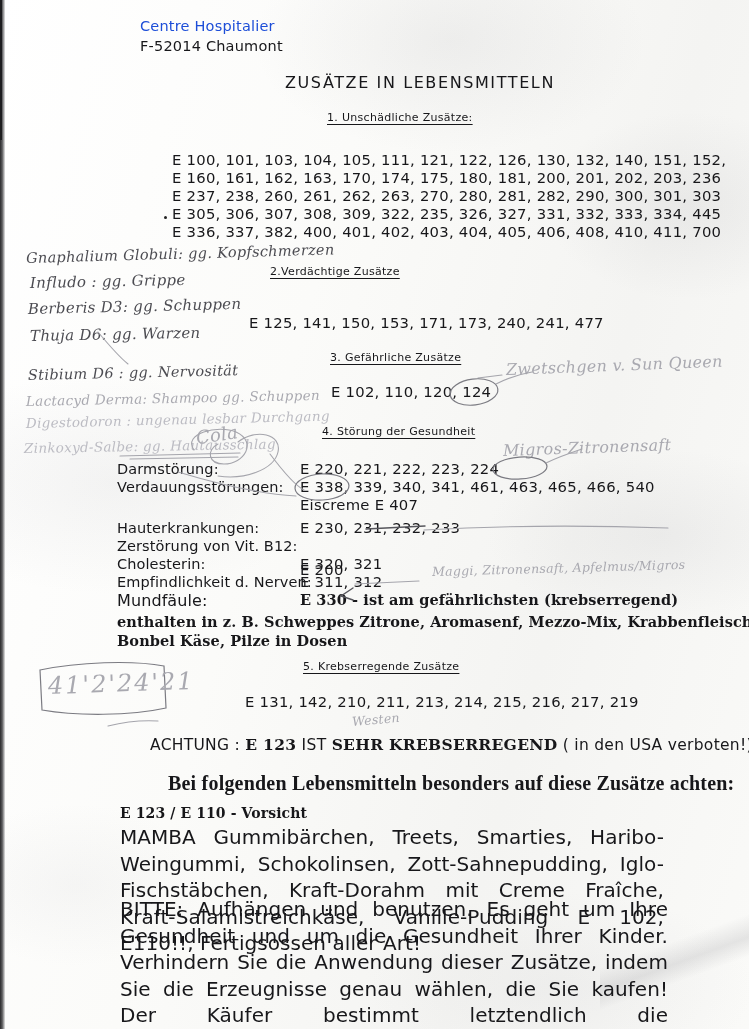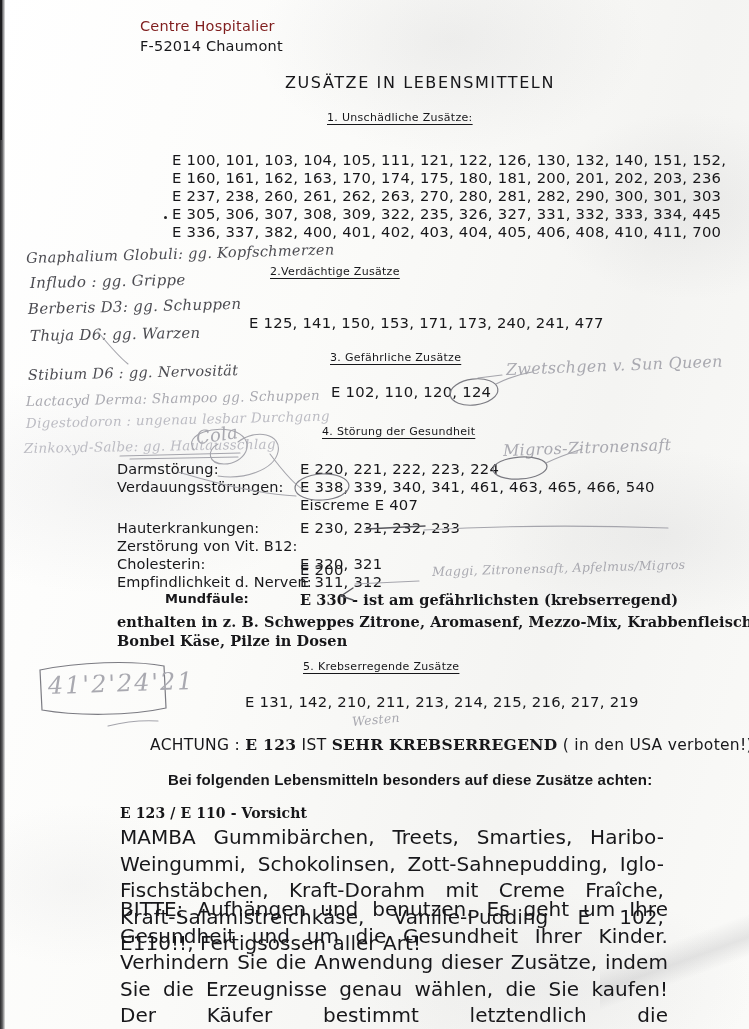--- a/index.html
+++ b/index.html
@@ -65,63 +65,62 @@
     white-space: pre;
     line-height: 1.12;
   }
   .hdr-addr {
     font-size: 14.5px;
     letter-spacing: .2px;
   }
   .hdr-addr-faded {
     font-size: 14.5px;
     letter-spacing: .2px;
-    color: #7f1d1d;
+    color: #1d4ed8;
   }
   .doc-title {
     font-size: 16px;
     letter-spacing: 1.6px;
   }
   .sect {
     font-size: 11px;
     letter-spacing: .3px;
     text-decoration: underline;
     text-underline-offset: 2.5px;
   }
   .enum {
     font-size: 14.8px;
     letter-spacing: .25px;
   }
   .lbl {
     font-size: 14.5px;
     letter-spacing: .1px;
   }
   .lbl-b {
-    font-size: 13px;
+    font-size: 16px;
     letter-spacing: .1px;
-    font-weight: 700;
-    margin-left: 48px;
+    font-weight: 400;
   }
   .serif-b {
     font-family: "DejaVu Serif", serif;
     font-size: 14.5px;
     font-weight: 700;
     letter-spacing: .1px;
   }
   .achtung {
     font-size: 15.5px;
     letter-spacing: .3px;
   }
   .achtung b {
     font-family: "DejaVu Serif", serif;
     font-weight: 700;
   }
   .subhead {
-    font-family: Liberation Sans, sans-serif;
-    font-size: 15px;
+    font-family: Liberation Serif, serif;
+    font-size: 20px;
     font-weight: 700;
     letter-spacing: .2px;
   }
   .body-just {
     font-size: 20px;
     letter-spacing: .05px;
     line-height: 1.33;
     text-align: justify;
     white-space: normal;
   }

